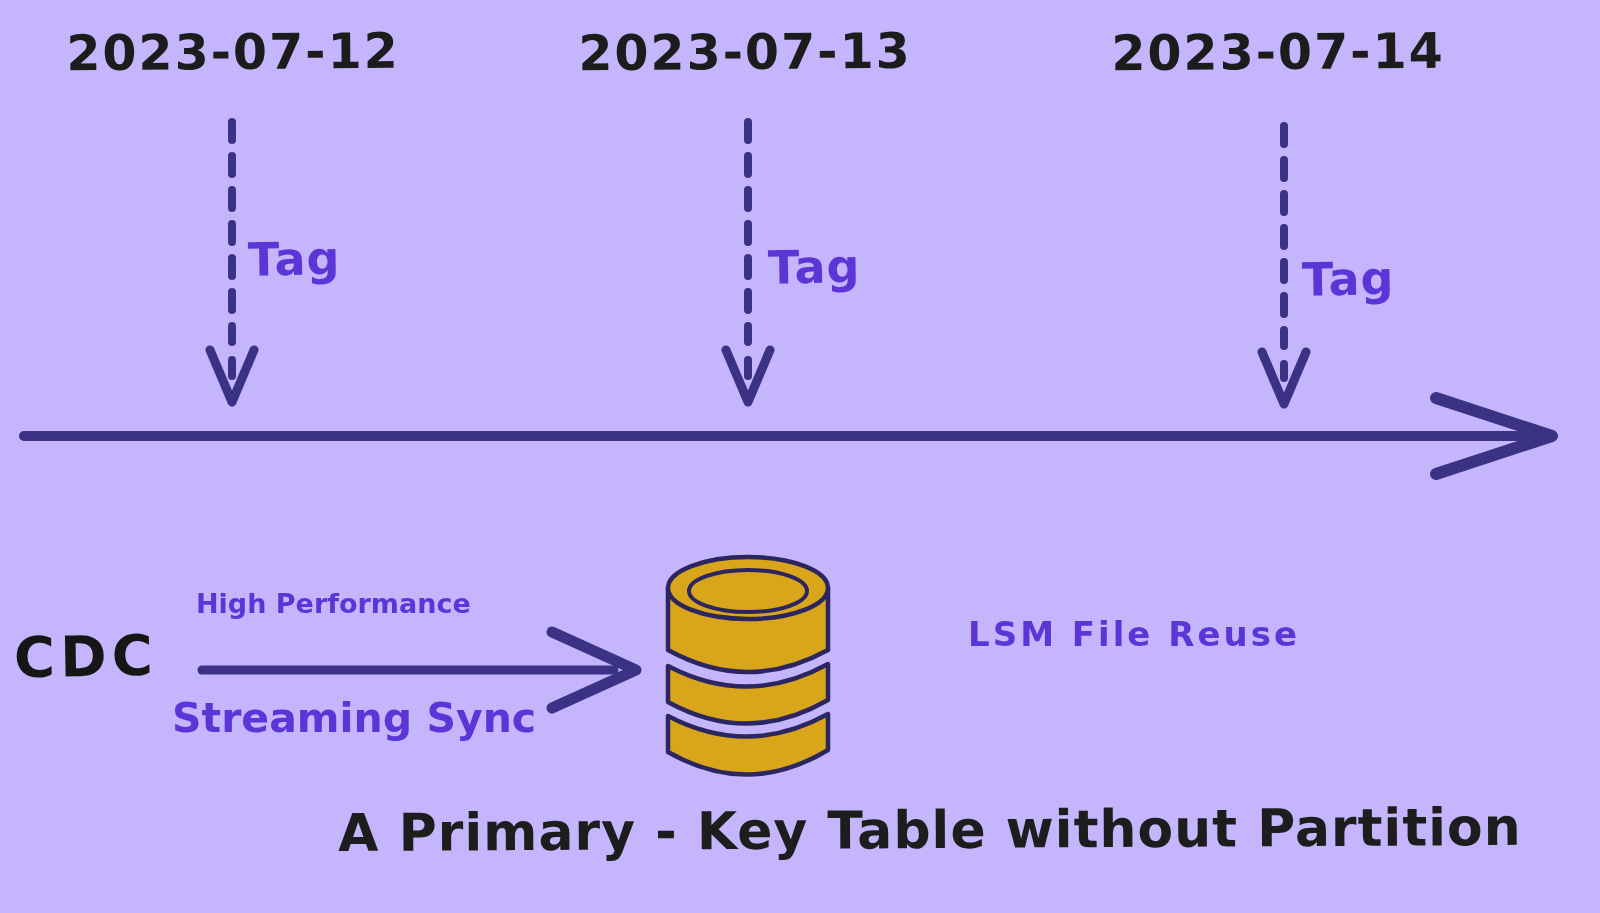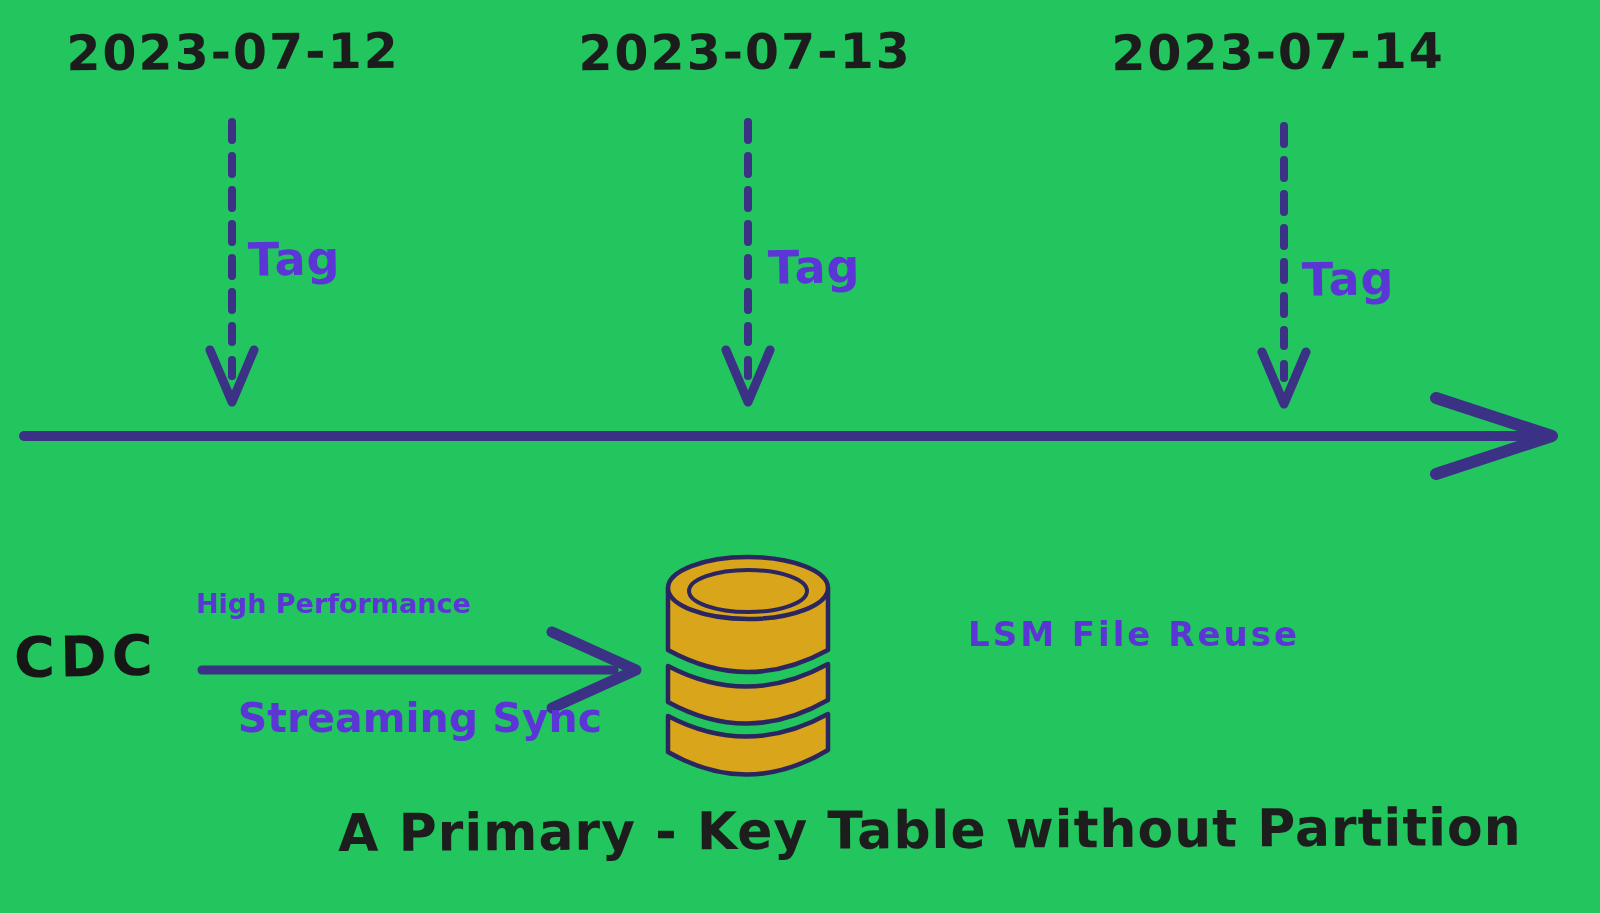--- a/index.html
+++ b/index.html
@@ -1,20 +1,20 @@
 <!DOCTYPE html>
 <html><head>
 <meta charset="utf-8">
 <style>
   html, body { margin: 0; padding: 0; background: #ffffff; }
   .canvas {
     position: relative;
     width: 1600px;
     height: 913px;
-    background: #22c55e;
+    background: #c4b5fd;
     overflow: hidden;
     font-family: "DejaVu Sans", sans-serif;
     font-weight: bold;
   }
   .abs { position: absolute; }
 
   
   .date-label {
     top: 24px;
     width: 440px;
@@ -48,21 +48,21 @@
     width: 440px;
     text-align: left;
     font-size: 27px;
     color: #5b35d5;
     white-space: nowrap;
   }
   .flow-bottom-label {
     left: 172px;
     top: 694px;
     width: 430px;
-    text-align: right;
+    text-align: left;
     font-size: 41px;
     color: #5b35d5;
     white-space: nowrap;
   }
   .result-label {
     left: 968px;
     top: 614px;
     font-size: 34px;
     letter-spacing: 3px;
     color: #5b35d5;

